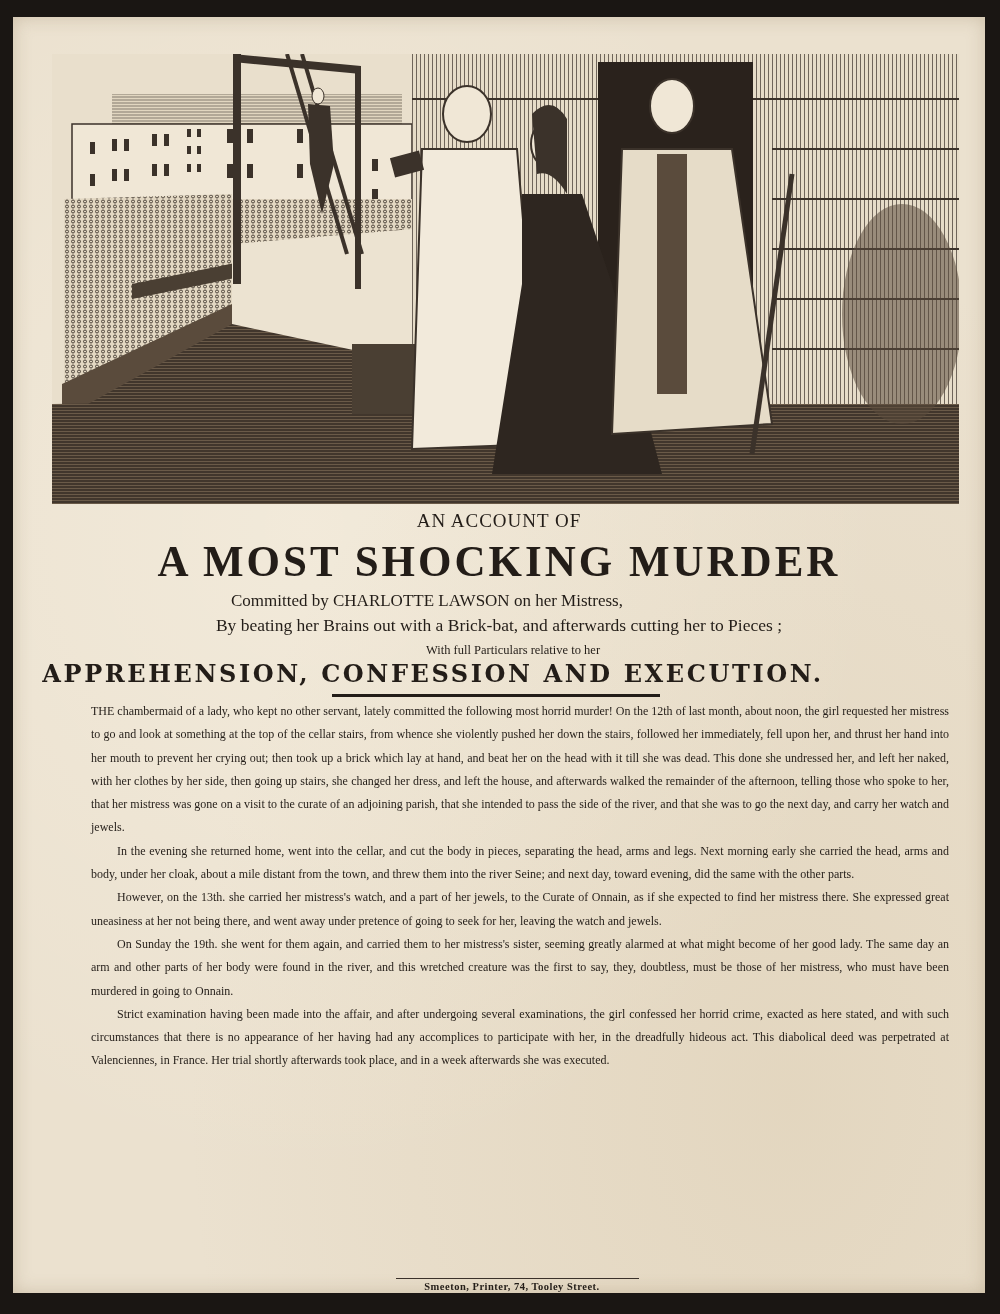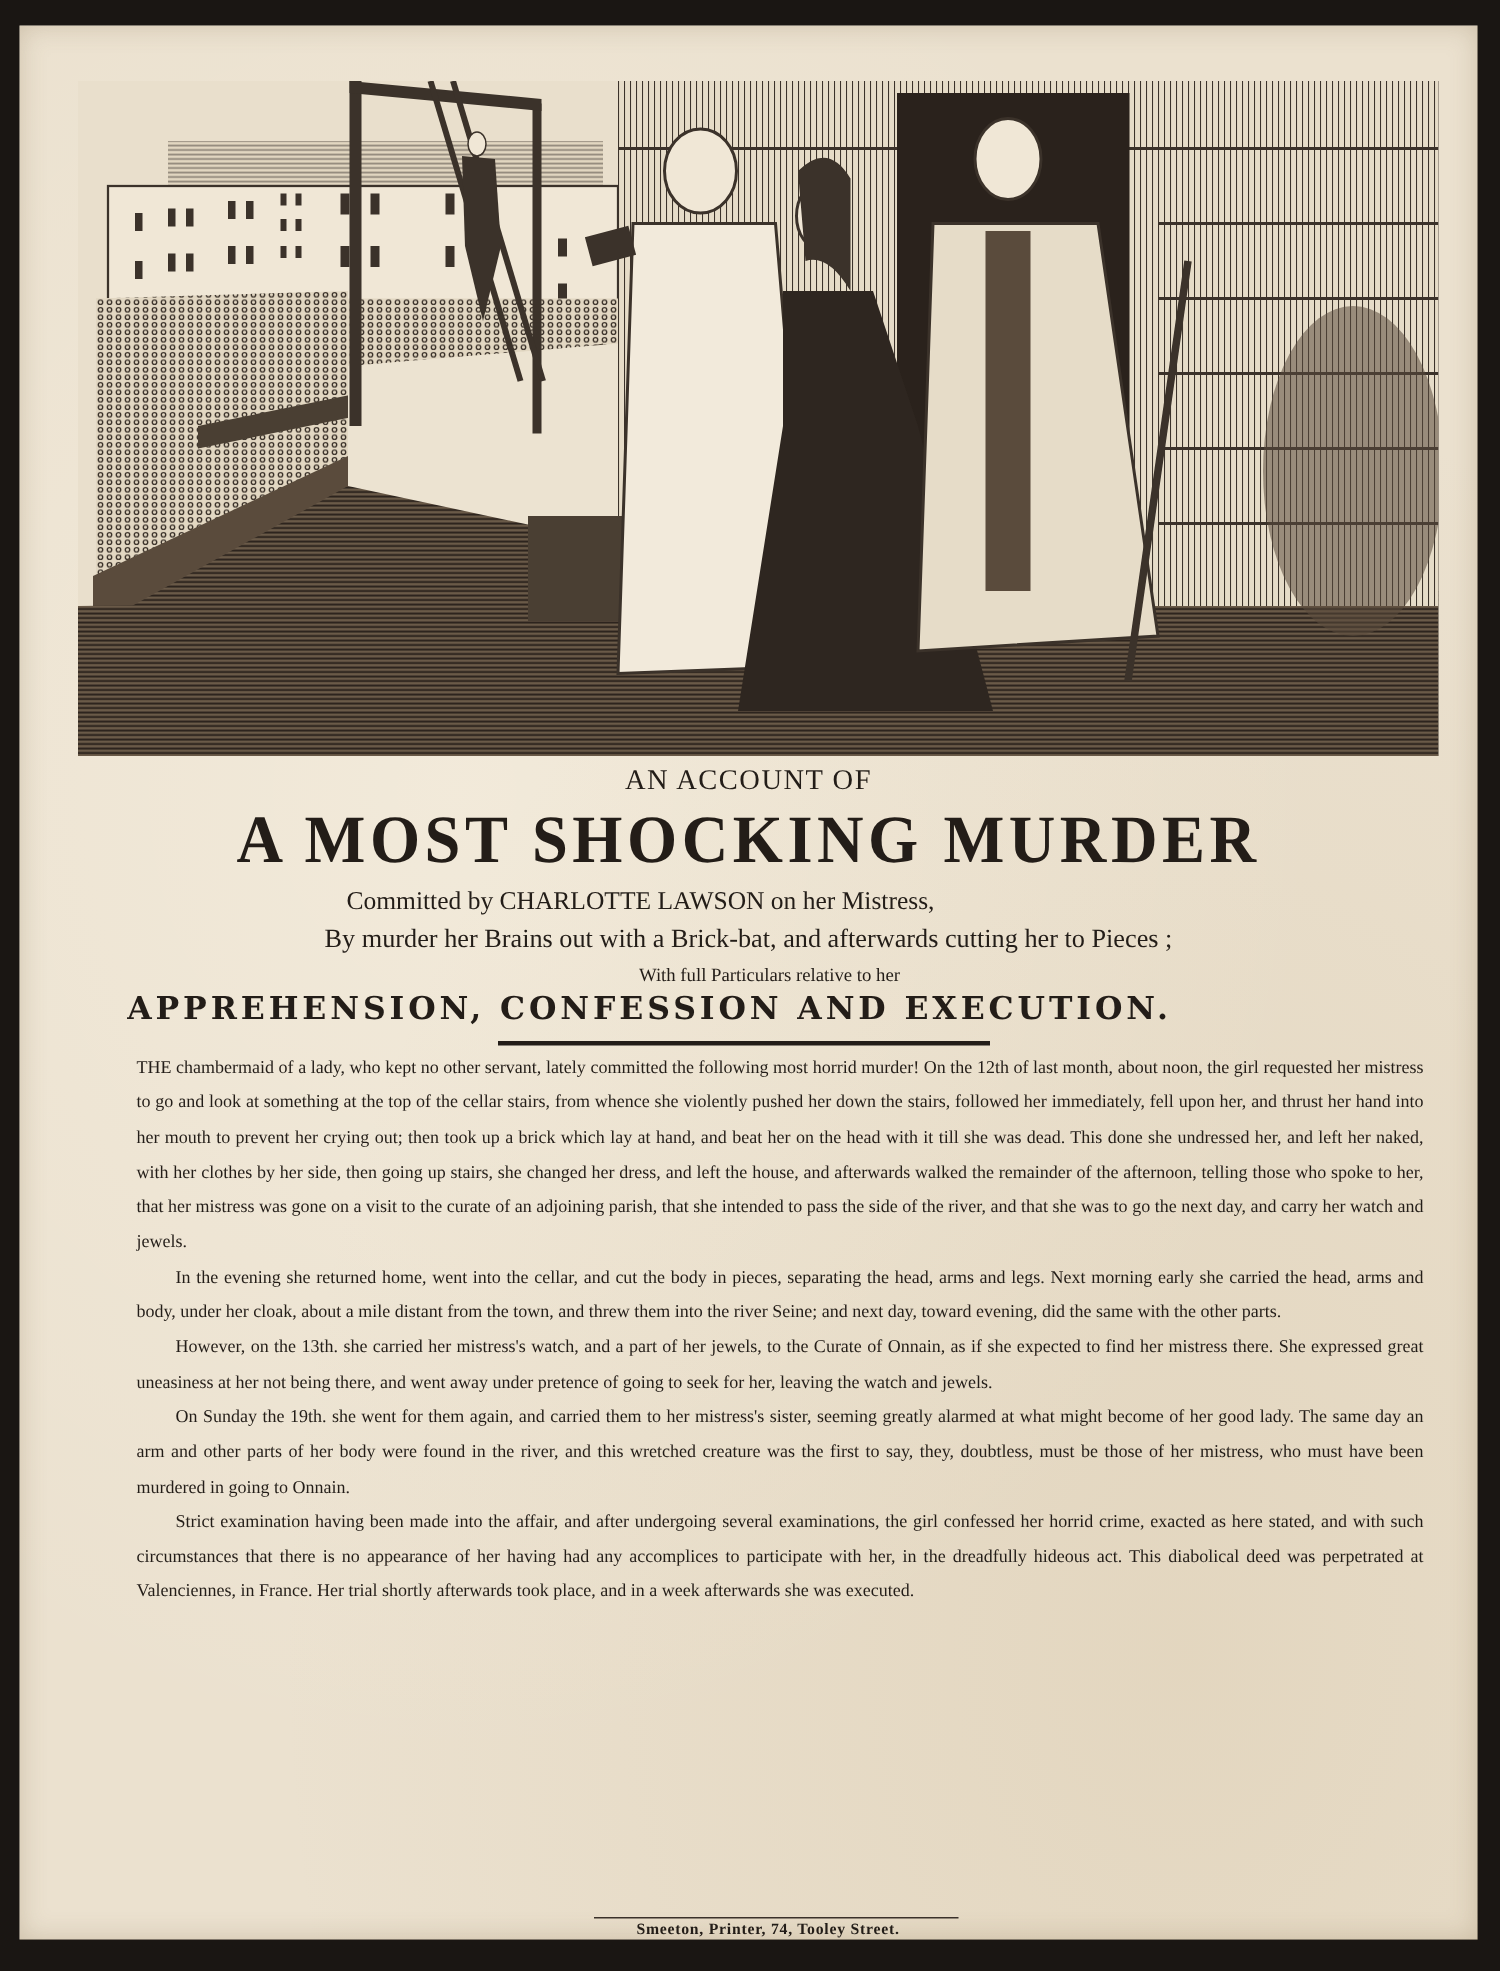--- a/index.html
+++ b/index.html
@@ -18,21 +18,21 @@
     position: absolute; left: 39px; top: 37px; width: 907px; height: 450px;
     background: #3b322a; overflow: hidden;
   }
   .woodcut svg { display: block; width: 100%; height: 100%; }
   .text-block { position: absolute; left: 0; top: 0; width: 972px; color: #231d18; }
   .t-account { position: absolute; top: 493px; left: 0; width: 972px; text-align: center; font-size: 19px; letter-spacing: 1px; }
   .t-main { position: absolute; top: 519px; left: 0; width: 972px; text-align: center; font-size: 43px; font-weight: bold; letter-spacing: 3px; transform: scaleY(1.05); }
   .t-sub1 { position: absolute; top: 574px; left: 0; width: 828px; text-align: center; font-size: 17px; }
   .t-sub2 { position: absolute; top: 598px; left: 0; width: 972px; text-align: center; font-size: 17.5px; }
   .t-sub3 { position: absolute; top: 626px; left: 0; width: 1000px; text-align: center; font-size: 12.5px; }
-  .t-heading { position: absolute; top: 642px; left: 0; width: 840px; text-align: center; font-size: 21px; font-weight: bold; letter-spacing: 2.6px;
+  .t-heading { position: absolute; top: 642px; left: 0; width: 840px; text-align: center; font-size: 24px; font-weight: bold; letter-spacing: 2.6px;
                font-family: "DejaVu Serif", serif; }
   .rule { position: absolute; left: 319px; top: 677px; width: 328px; height: 3px; background: #231d18; }
   .body-text {
     position: absolute; left: 78px; top: 683px; width: 858px; font-size: 12px; line-height: 23.3px;
     text-align: justify; color: #231d18;
   }
   .body-text p { margin: 0; text-indent: 0; }
   .body-text p.indent { text-indent: 26px; }
   .rule2 { position: absolute; left: 383px; top: 1261px; width: 243px; height: 1px; background: #3a312a; }
   .printer { position: absolute; top: 1264px; left: 0; width: 972px; text-align: center; font-size: 10.5px; font-weight: bold; letter-spacing: 0.5px; padding-left: 13px; }
@@ -142,21 +142,21 @@
       <polygon points="570,95 680,95 720,370 560,380" fill="#e6dcc8" stroke="#3b322a" stroke-width="2"></polygon>
       <rect x="605" y="100" width="30" height="240" fill="#5a4b3c"></rect>
       <line x1="740" y1="120" x2="700" y2="400" stroke="#3b322a" stroke-width="5"></line>
     </svg>
   </div>
 
   <div class="text-block">
     <div class="t-account">AN ACCOUNT OF</div>
     <div class="t-main">A MOST SHOCKING MURDER</div>
     <div class="t-sub1">Committed by CHARLOTTE LAWSON on her Mistress,</div>
-    <div class="t-sub2">By murder her Brains out with a Brick-bat, and afterwards cutting her to Pieces ;</div>
+    <div class="t-sub2">By beating her Brains out with a Brick-bat, and afterwards cutting her to Pieces ;</div>
     <div class="t-sub3">With full Particulars relative to her</div>
     <div class="t-heading">APPREHENSION, CONFESSION AND EXECUTION.</div>
     <div class="rule"></div>
 
     <div class="body-text">
       <p>THE chambermaid of a lady, who kept no other servant, lately committed the following most horrid murder! On the 12th of last month, about noon, the girl requested her mistress to go and look at something at the top of the cellar stairs, from whence she violently pushed her down the stairs, followed her immediately, fell upon her, and thrust her hand into her mouth to prevent her crying out; then took up a brick which lay at hand, and beat her on the head with it till she was dead. This done she undressed her, and left her naked, with her clothes by her side, then going up stairs, she changed her dress, and left the house, and afterwards walked the remainder of the afternoon, telling those who spoke to her, that her mistress was gone on a visit to the curate of an adjoining parish, that she intended to pass the side of the river, and that she was to go the next day, and carry her watch and jewels.</p>
       <p class="indent">In the evening she returned home, went into the cellar, and cut the body in pieces, separating the head, arms and legs. Next morning early she carried the head, arms and body, under her cloak, about a mile distant from the town, and threw them into the river Seine; and next day, toward evening, did the same with the other parts.</p>
       <p class="indent">However, on the 13th. she carried her mistress's watch, and a part of her jewels, to the Curate of Onnain, as if she expected to find her mistress there. She expressed great uneasiness at her not being there, and went away under pretence of going to seek for her, leaving the watch and jewels.</p>
       <p class="indent">On Sunday the 19th. she went for them again, and carried them to her mistress's sister, seeming greatly alarmed at what might become of her good lady. The same day an arm and other parts of her body were found in the river, and this wretched creature was the first to say, they, doubtless, must be those of her mistress, who must have been murdered in going to Onnain.</p>
       <p class="indent">Strict examination having been made into the affair, and after undergoing several examinations, the girl confessed her horrid crime, exacted as here stated, and with such circumstances that there is no appearance of her having had any accomplices to participate with her, in the dreadfully hideous act. This diabolical deed was perpetrated at Valenciennes, in France. Her trial shortly afterwards took place, and in a week afterwards she was executed.</p>

